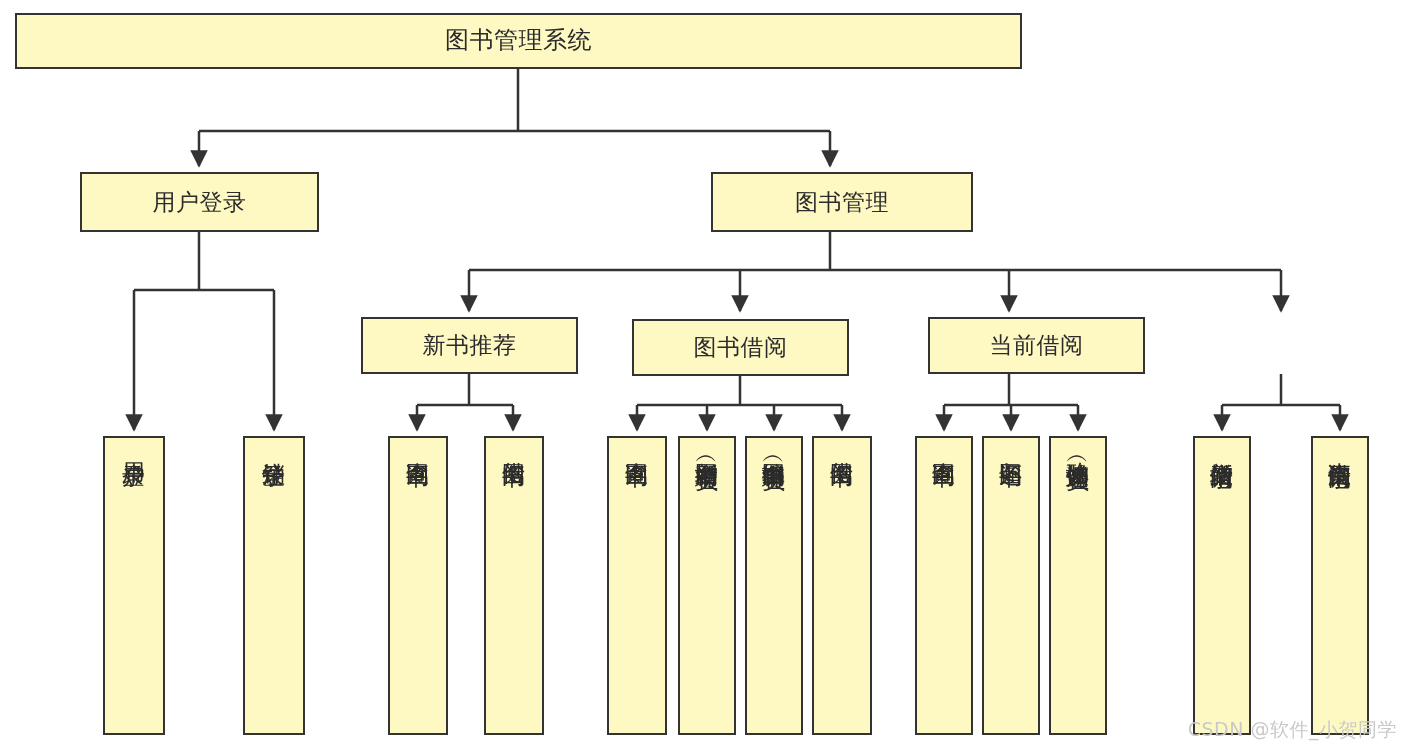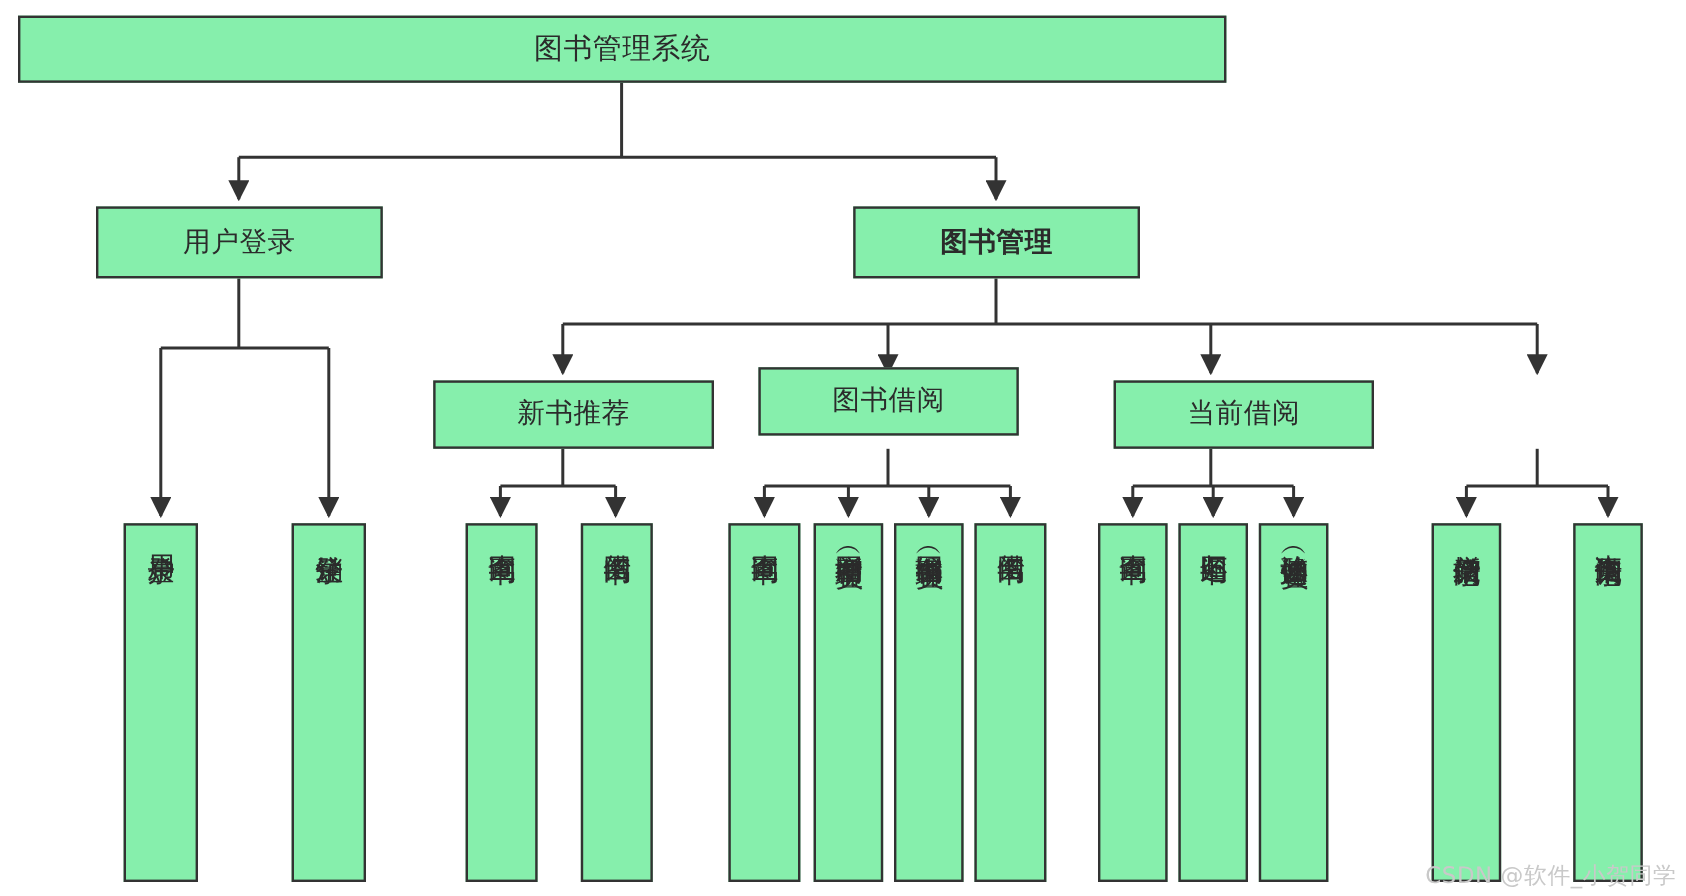--- a/index.html
+++ b/index.html
@@ -22,21 +22,21 @@
     position: absolute;
     left: 0;
     top: 0;
     width: 1405px;
     height: 747px;
     pointer-events: none;
   }
   .node {
     position: absolute;
     box-sizing: border-box;
-    background: #86efac;
+    background: #fef9c3;
     border: 2.5px solid #333333;
     display: flex;
     align-items: center;
     justify-content: center;
     color: #2b2b2b;
   }
   .node .label {
     display: block;
     text-align: center;
     line-height: 1.05;
@@ -131,28 +131,28 @@
     </g>
   </svg>
 
   <div class="node horiz root" style="left:15px; top:13px; width:1007px; height:56px;">
     <span class="label">图书管理系统</span>
   </div>
 
   <div class="node horiz" style="left:80px; top:172px; width:239px; height:60px;">
     <span class="label">用户登录</span>
   </div>
-  <div class="node horiz" style="left:711px; top:172px; width:239px; height:60px;font-weight:bold;">
+  <div class="node horiz" style="left:711px; top:172px; width:262px; height:60px;">
     <span class="label">图书管理</span>
   </div>
 
-  <div class="node horiz" style="left:361px; top:317px; width:234px; height:57px;">
+  <div class="node horiz" style="left:361px; top:317px; width:217px; height:57px;">
     <span class="label">新书推荐</span>
   </div>
-  <div class="node horiz" style="left:632px; top:306px; width:217px; height:57px;">
+  <div class="node horiz" style="left:632px; top:319px; width:217px; height:57px;">
     <span class="label">图书借阅</span>
   </div>
   <div class="node horiz" style="left:928px; top:317px; width:217px; height:57px;">
     <span class="label">当前借阅</span>
   </div>
 
   <div class="node vert" style="left:103px; top:436px; width:62px; height:299px;">
     <span class="label">用户登录</span>
   </div>
   <div class="node vert" style="left:243px; top:436px; width:62px; height:299px;">

